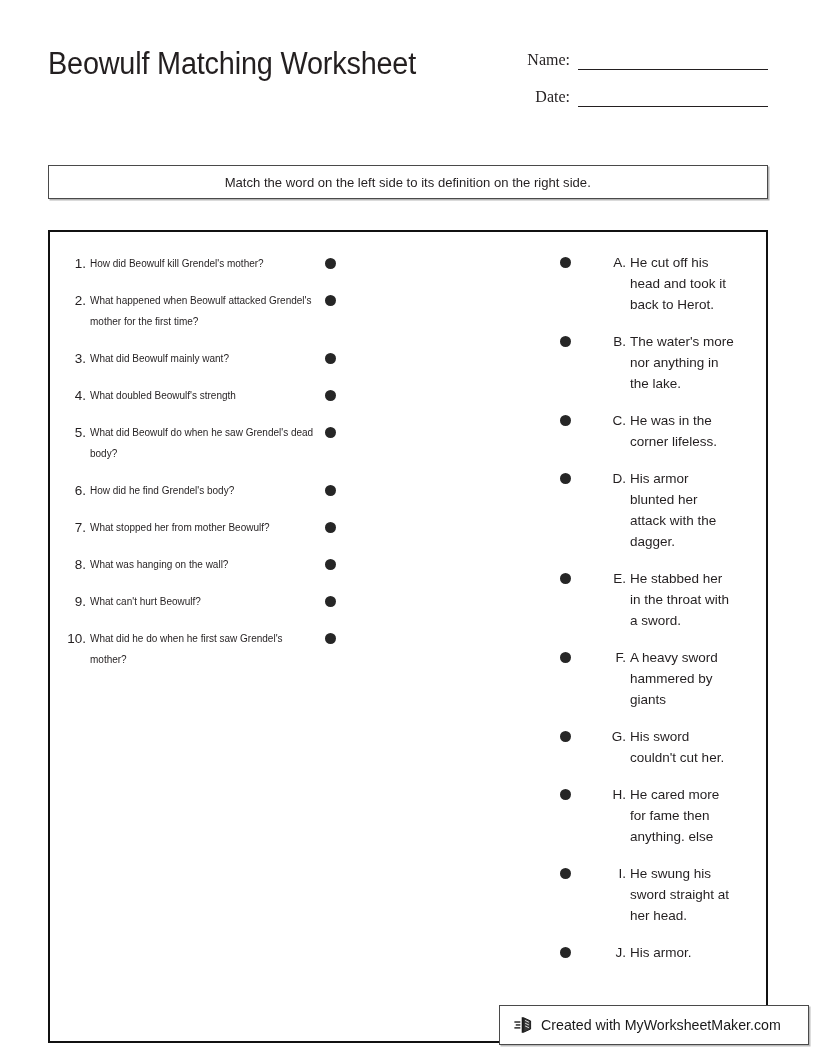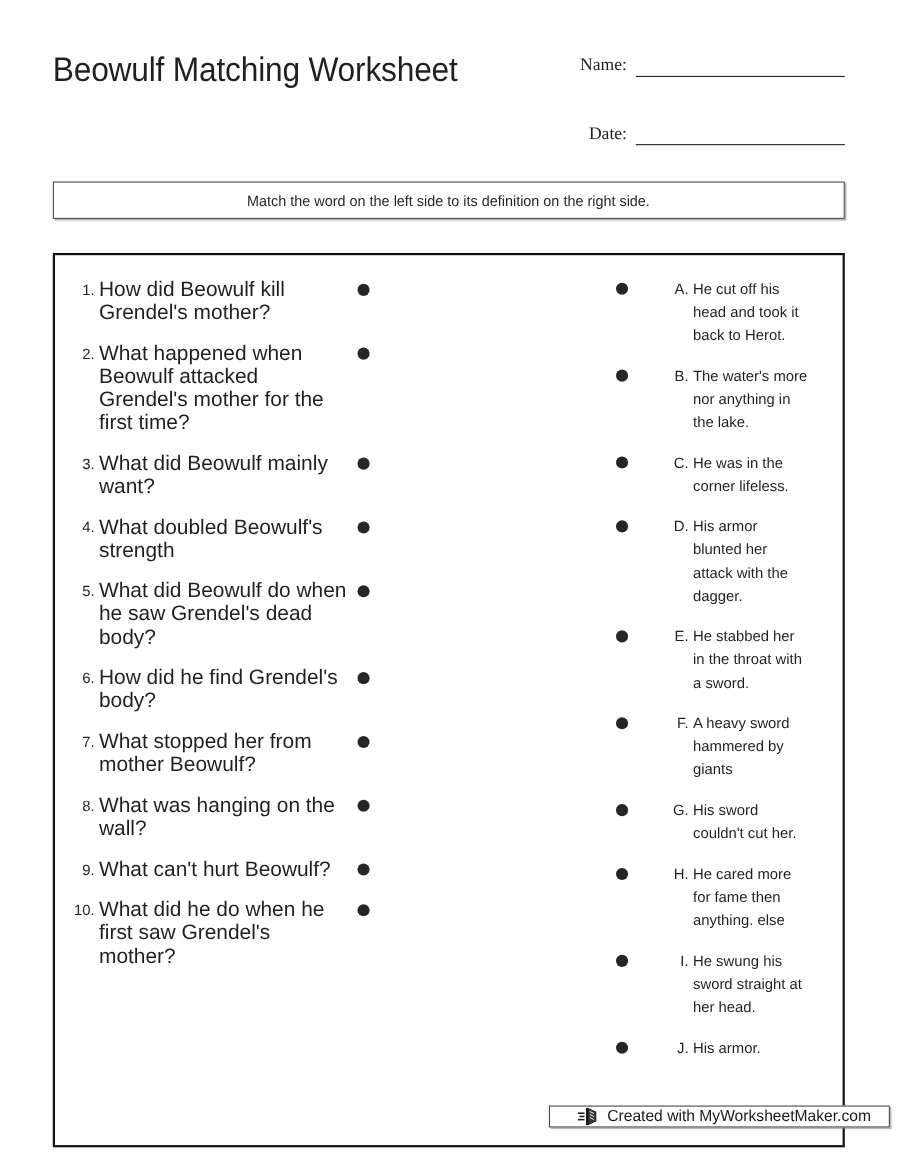--- a/index.html
+++ b/index.html
@@ -36,21 +36,21 @@
     white-space: nowrap;
     transform: scaleX(0.93);
     transform-origin: left center;
   }
   .name-row {
     position: absolute;
     display: flex;
     align-items: flex-start;
   }
   #name-row { left: 498px; top: 50px; }
-  #date-row { left: 498px; top: 87px; margin-top: 25px; }
+  #date-row { left: 498px; top: 87px; }
   .field-label {
     font-family: "Liberation Serif", serif;
     font-size: 16px;
     color: #231f20;
     width: 72px;
     text-align: right;
     padding-right: 8px;
     line-height: 20px;
   }
   .field-line {
@@ -122,21 +122,21 @@
     line-height: 21px;
     color: #231f20;
     width: 28px;
     text-align: right;
     flex: 0 0 28px;
     padding-right: 4px;
     box-sizing: border-box;
   }
   .q-text {
     font-family: "Liberation Sans", sans-serif;
-    font-size: 19px;
+    font-size: 10px;
     line-height: 21px;
     color: #231f20;
     width: 225px;
     flex: 0 0 225px;
   }
   .q-dot-cell {
     flex: 0 0 30px;
     display: flex;
     justify-content: center;
     padding-top: 5px;
@@ -182,28 +182,28 @@
     background: #262626;
     display: block;
   }
 
   
   #watermark {
     position: absolute;
     left: 499px;
     top: 1005px;
     width: 310px;
-    height: 20px;
+    height: 40px;
     background: #ffffff;
     border: 1.4px solid #4a4a4a;
     box-shadow: 1.5px 1.5px 0 rgba(120,120,120,0.5);
     box-sizing: border-box;
     display: flex;
     align-items: center;
-    padding-left: 24px;
+    padding-left: 13px;
   }
   #watermark-logo {
     width: 22px;
     height: 22px;
     flex: 0 0 22px;
     margin-right: 6px;
     display: block;
   }
   #watermark-text {
     font-family: "Liberation Sans", sans-serif;

